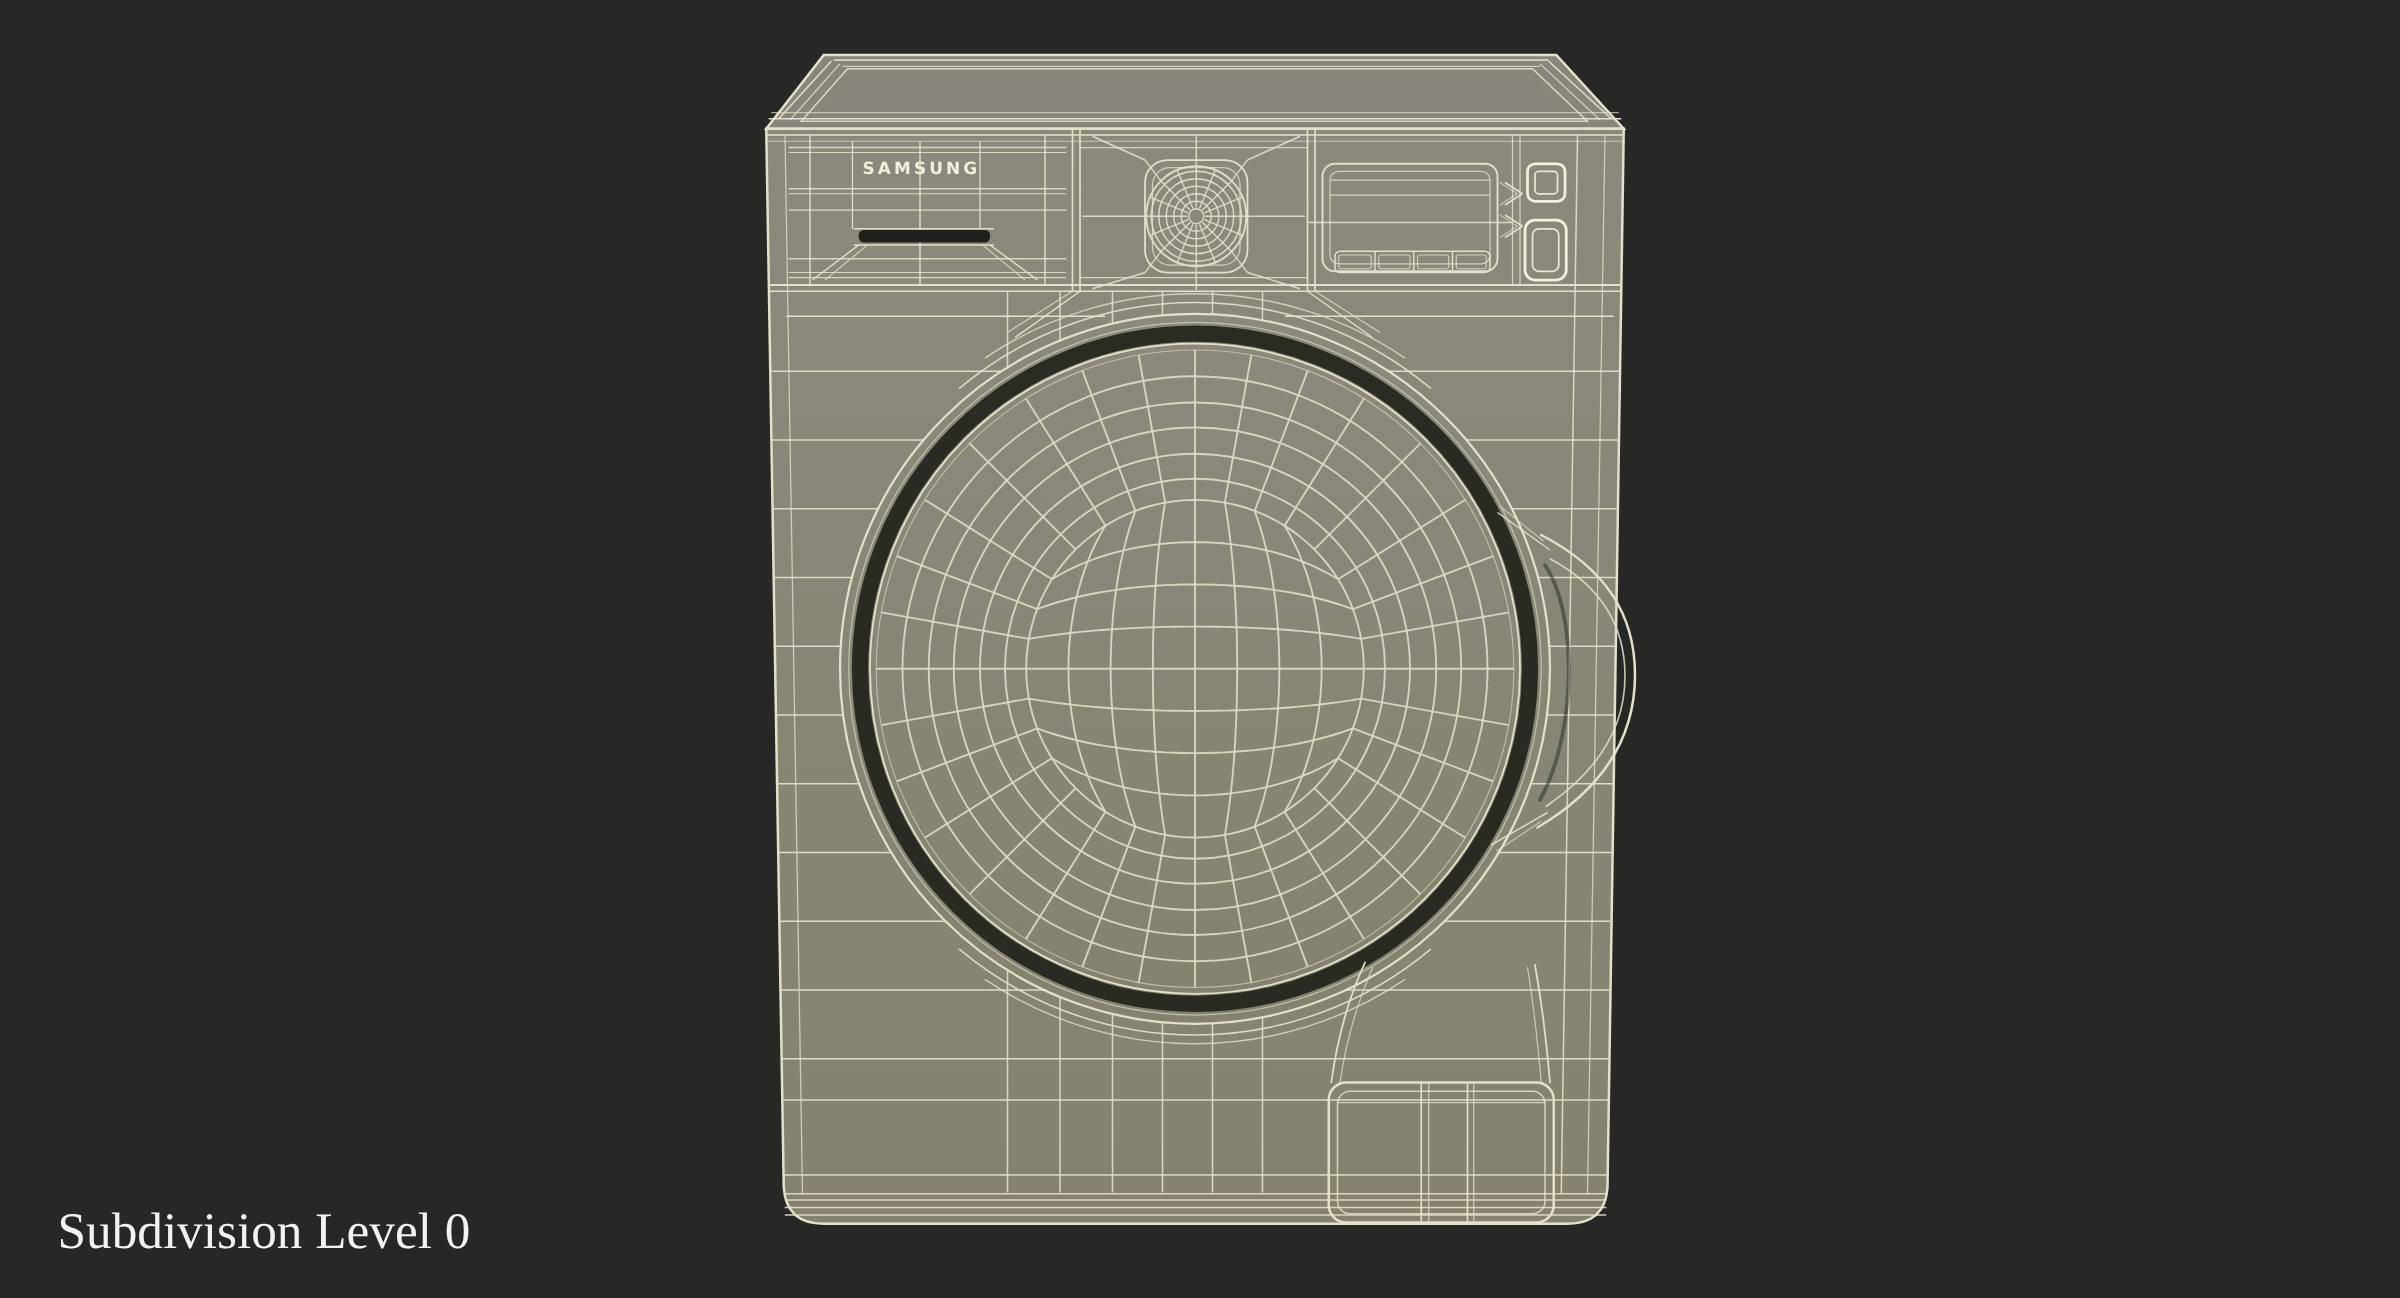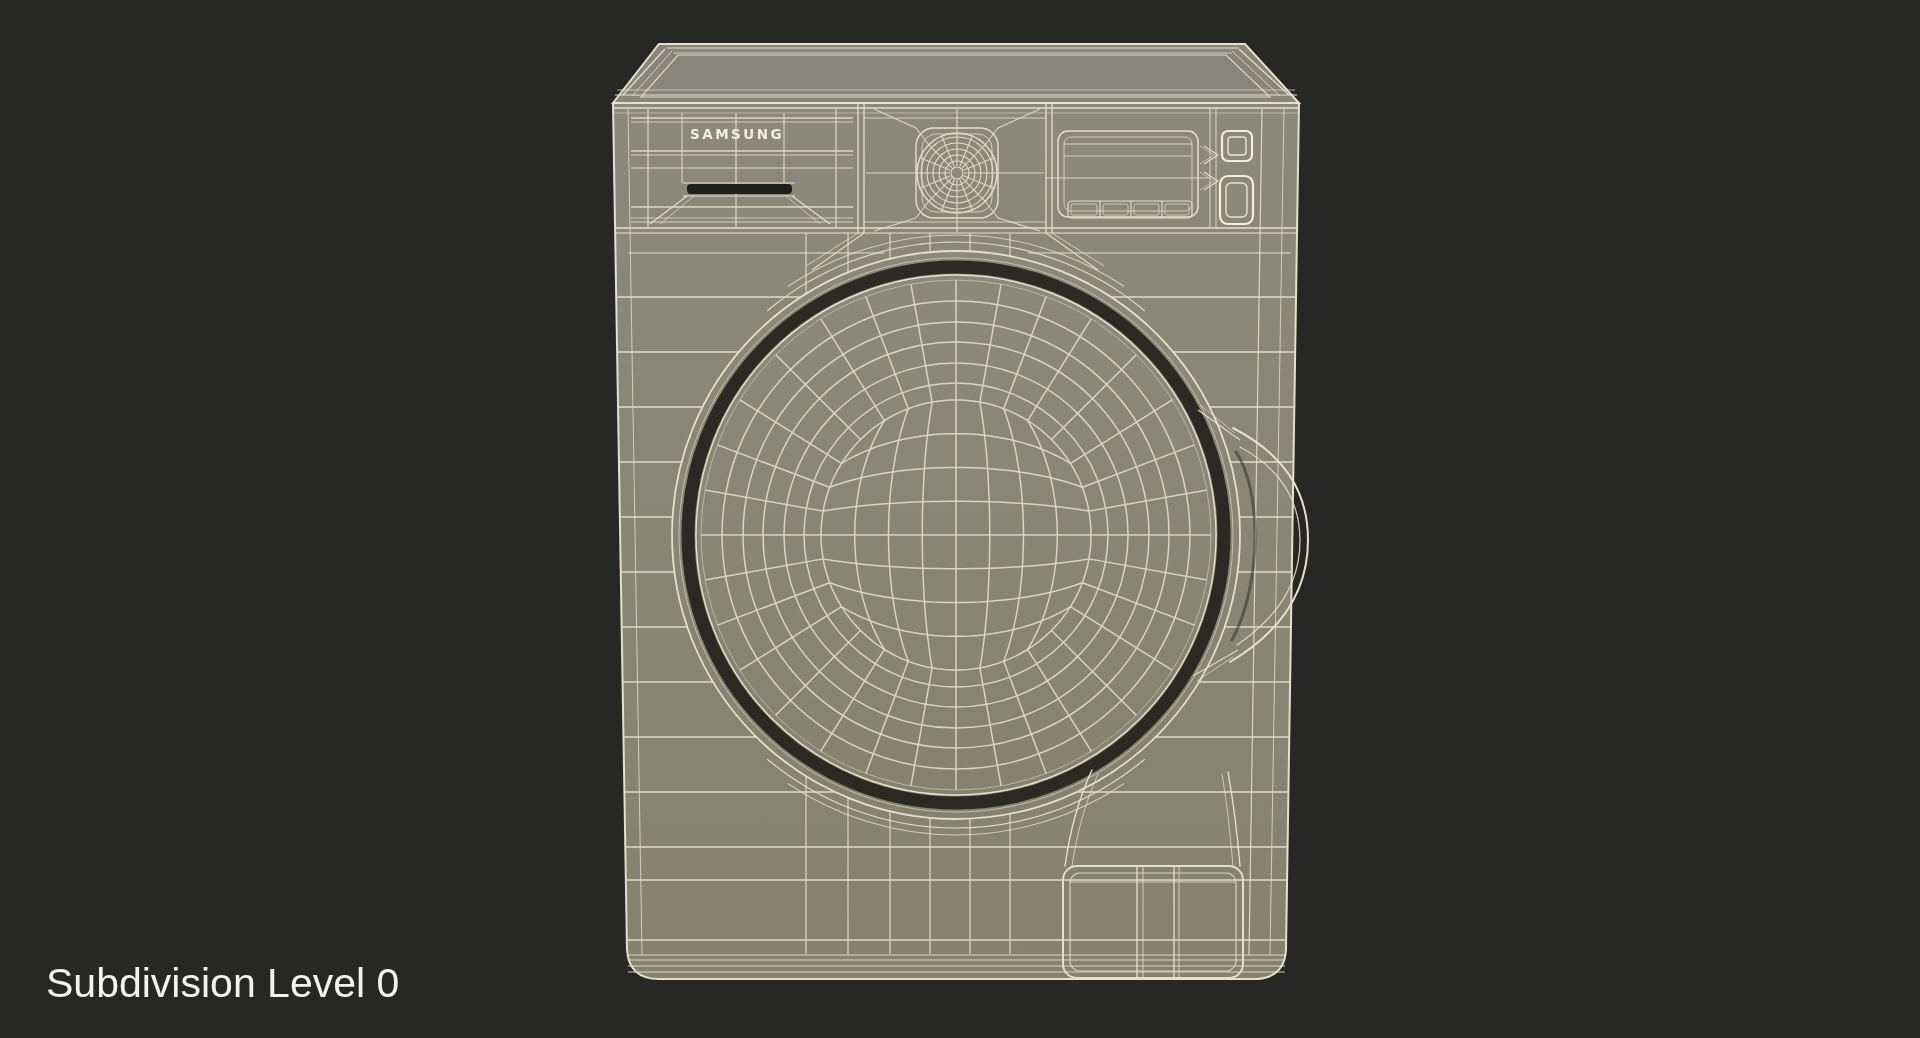--- a/index.html
+++ b/index.html
@@ -5,21 +5,21 @@
   html,body{margin:0;padding:0;}
   body{
     width:1920px;height:1038px;overflow:hidden;
     font-family:"Liberation Sans",sans-serif;
   }
   .stage{position:relative;width:1746px;height:1038px;}
   #scene{position:absolute;left:0;top:0;display:block;}
   .caption{
     position:absolute;left:46px;top:960px;
     font-size:41px;font-weight:400;letter-spacing:0px;
-    font-family:Liberation Sans, sans-serif;
+    font-family:Liberation Serif, serif;
   }
 </style>
 </head>
 <body style="background: rgb(39, 39, 37);">
 
 <div class="stage">
   <svg id="scene" width="1920" height="1038" viewBox="0 0 1920 1038">
       <rect x="0" y="0" width="1920" height="1038" fill="#272725"></rect>
       <defs>
         <linearGradient id="gradFace" x1="0" y1="0" x2="0" y2="1">

